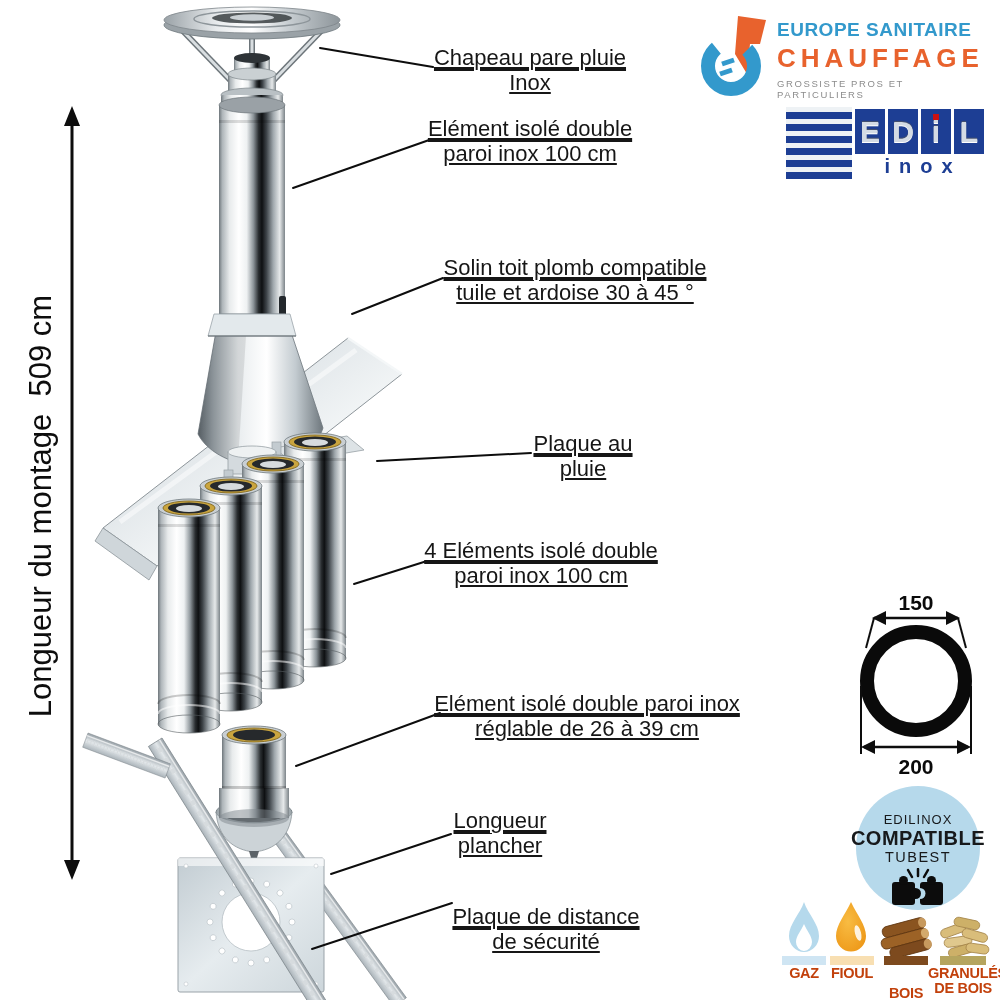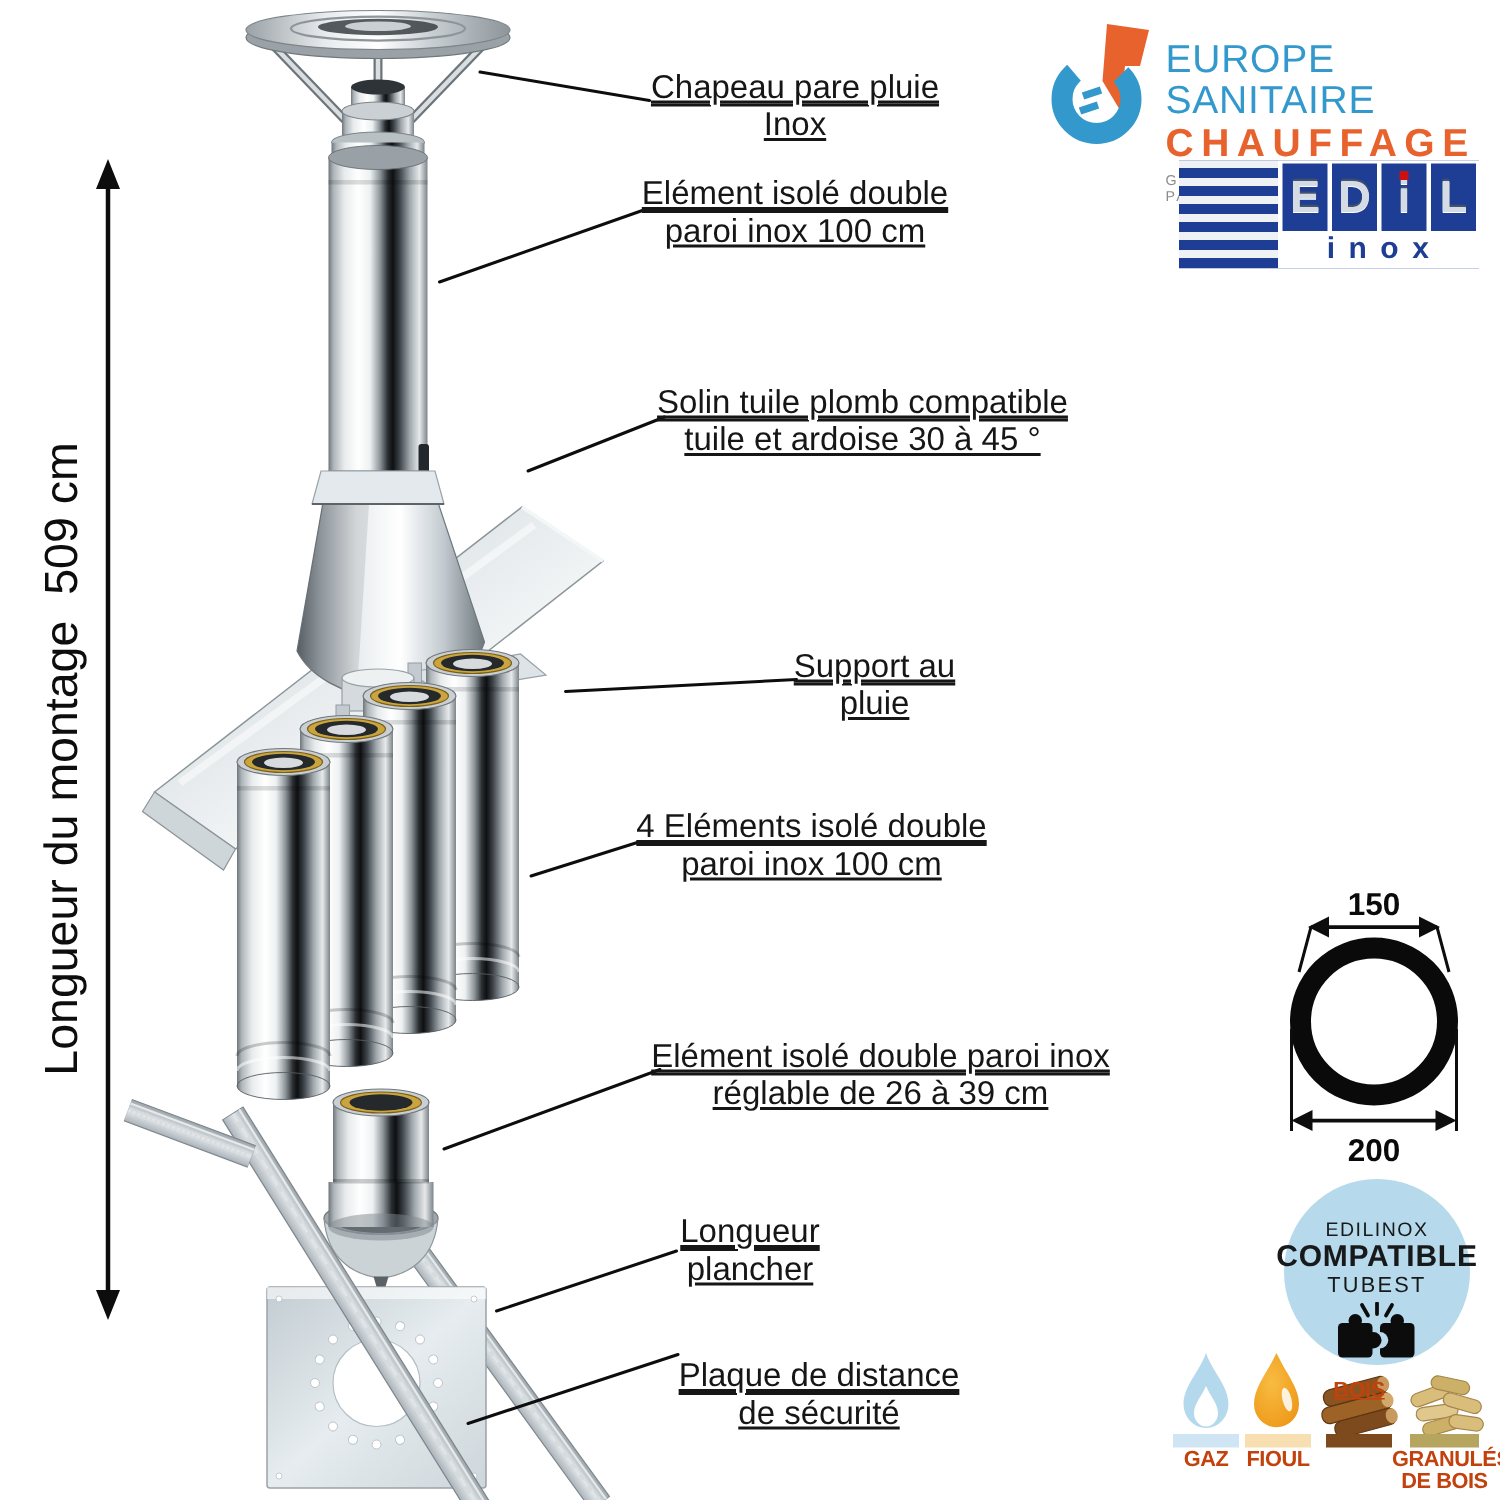--- a/index.html
+++ b/index.html
@@ -28,21 +28,21 @@
 
   
   .vlabel{position:absolute;z-index:3;left:-219px;top:487px;width:520px;height:38px;
     line-height:38px;text-align:center;font-size:31px;white-space:pre;color:#0d0d0d;
     transform:rotate(-90deg);}
 
   
   .brand{position:absolute;left:698px;top:12px;z-index:3;width:292px;height:90px;}
   .brand-mark{position:absolute;left:0;top:2px;}
   .brand-text{position:absolute;left:79px;top:4px;width:212px;text-align:left;}
-  .brand-line1{font-size:26px;font-weight:400;color:var(--brand_blue);letter-spacing:0.5px;line-height:27px;margin-top:10px;}
+  .brand-line1{font-size:19px;font-weight:700;color:var(--brand_blue);letter-spacing:0.5px;line-height:27px;}
   .brand-line2{font-size:26px;font-weight:600;color:var(--brand_orange);letter-spacing:5px;line-height:30px;}
   .brand-tag{font-size:9.5px;color:#8c8c8c;letter-spacing:1.6px;margin-top:5px;}
 
   
   .edil{position:absolute;left:786px;top:107px;z-index:3;width:200px;height:72px;
     background:var(--edil_navy);display:flex;}
   .edil-stripes{width:66px;height:100%;
     background:repeating-linear-gradient(180deg,#eef2f5 0 5px,var(--edil_navy) 5px 12px);}
   .edil-right{flex:1;display:flex;flex-direction:column;}
   .edil-letters{height:47px;display:flex;gap:3px;padding:2px 2px 0 3px;background:#fff;}
@@ -60,21 +60,21 @@
   .badge-l1{font-size:13px;letter-spacing:1px;}
   .badge-l2{font-size:20px;font-weight:600;letter-spacing:0.5px;line-height:22px;}
   .badge-l3{font-size:14.5px;letter-spacing:1.5px;line-height:17px;}
   .badge svg{margin-top:2px;}
 
   
   .fuel-label{position:absolute;z-index:3;text-align:center;font-weight:700;font-size:14.5px;
     line-height:15px;color:#c2410c;letter-spacing:-0.3px;}
   #fl1{left:780px;top:966px;width:48px;}
   #fl2{left:826px;top:966px;width:52px;}
-  #fl3{left:880px;top:920px;width:52px;text-decoration:underline;}
+  #fl3{left:880px;top:986px;width:52px;}
   #fl4{left:928px;top:966px;width:70px;}
 
   .dim-text{font:bold 21px "Liberation Sans",sans-serif;fill:#0a0a0a;}
 </style>
 </head>
 <body>
 
 <div id="canvas">
 
   <svg id="scene" width="1000" height="1000" viewBox="0 0 1000 1000">
@@ -361,25 +361,25 @@
 
   <div class="callout" id="c1">
     <div class="t">Chapeau pare pluie</div>
     <div>Inox</div>
   </div>
   <div class="callout" id="c2">
     <div class="t">Elément isolé double</div>
     <div>paroi inox 100 cm</div>
   </div>
   <div class="callout" id="c3">
-    <div class="t">Solin tuile plomb compatible</div>
+    <div class="t">Solin toit plomb compatible</div>
     <div>tuile et ardoise 30 à 45 °</div>
   </div>
   <div class="callout" id="c4">
-    <div class="t">Support au</div>
+    <div class="t">Plaque au</div>
     <div>pluie</div>
   </div>
   <div class="callout" id="c5">
     <div class="t">4 Eléments isolé double</div>
     <div>paroi inox 100 cm</div>
   </div>
   <div class="callout" id="c6">
     <div class="t">Elément isolé double paroi inox</div>
     <div>réglable de 26 à 39 cm</div>
   </div>

